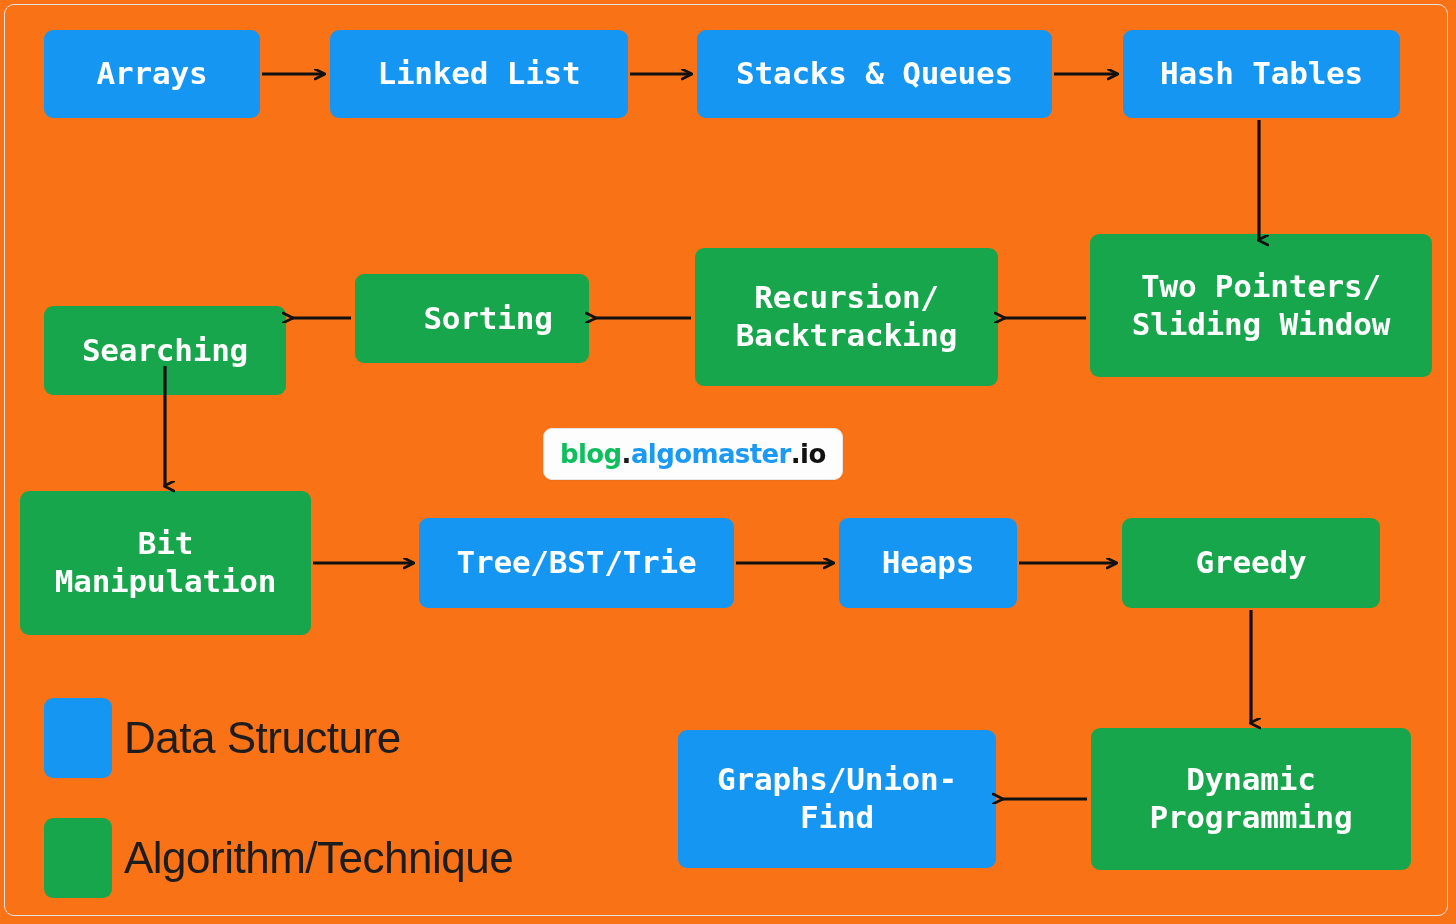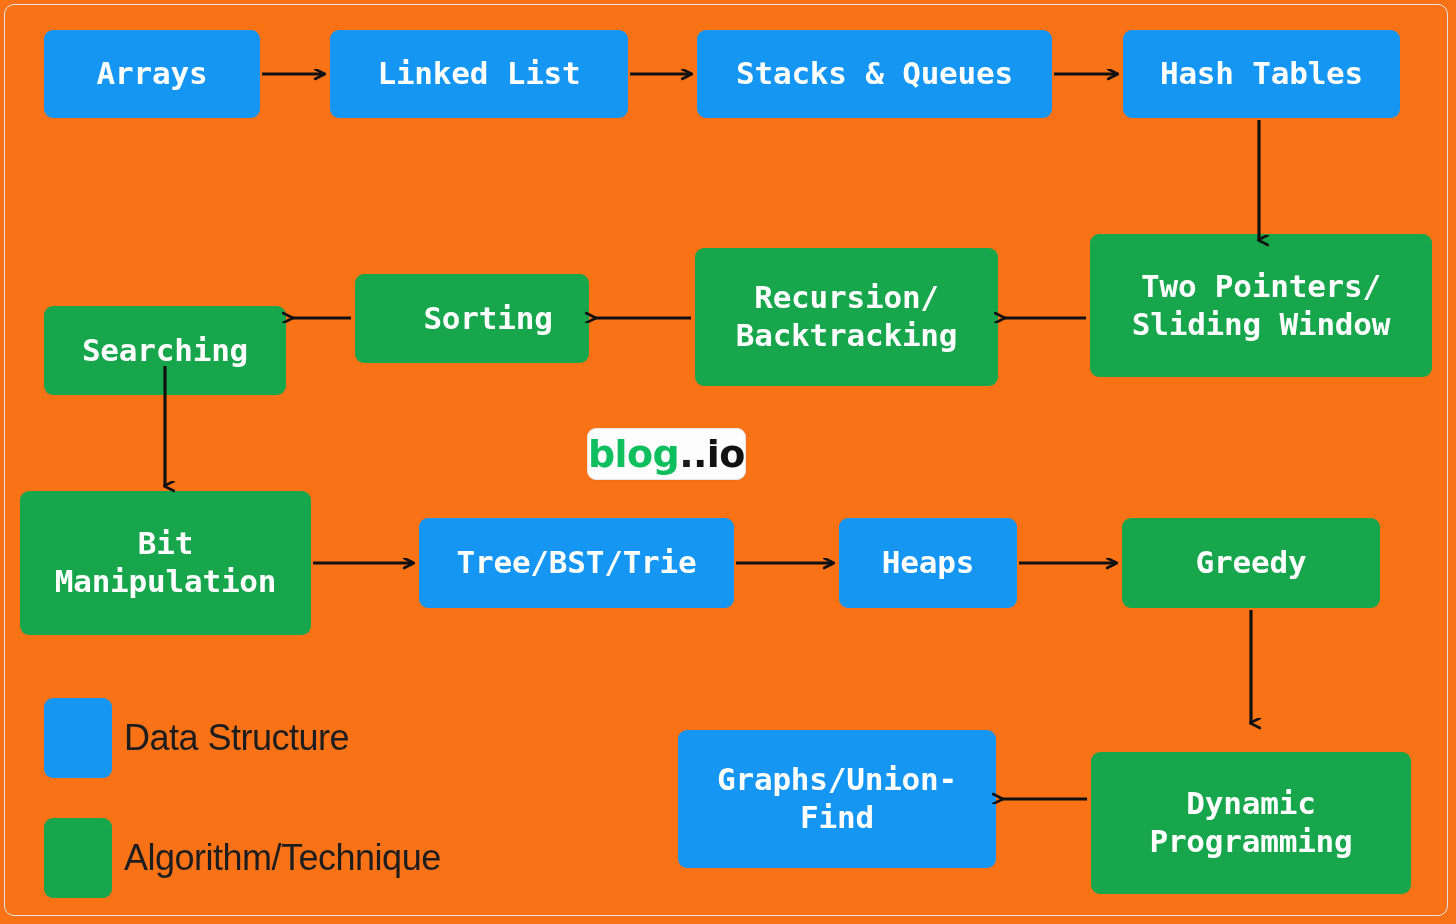--- a/index.html
+++ b/index.html
@@ -58,30 +58,29 @@
   }
 
   
   #watermark {
     position: absolute;
     left: 543px;
     top: 428px;
     height: 50px;
     display: flex;
     align-items: center;
-    padding: 0 0;
+    padding: 0 16px;
     background: #fdfdfd;
     border: 1px solid #e6e6e8;
     border-radius: 9px;
     box-shadow: 0 1px 2px rgba(0,0,0,0.05);
     font-family: "DejaVu Sans", sans-serif;
     font-weight: 700;
-    font-size: 38px;
+    font-size: 26px;
     letter-spacing: -0.6px;
-    margin-left: 44px;
   }
   #watermark .w-blog { color: #0fbf5e; }
   #watermark .w-dot  { color: #1c1c1c; }
   #watermark .w-algo { color: #1a9af5; }
   #watermark .w-io   { color: #111111; }
 
   
   .legend-row {
     position: absolute;
     display: flex;
@@ -91,21 +90,21 @@
     width: 68px;
     height: 80px;
     border-radius: 9px;
     flex: none;
   }
   .legend-swatch.ds   { background: #1596f3; }
   .legend-swatch.algo { background: #18a64c; }
   .legend-label {
     margin-left: 12px;
     font-family: "Liberation Sans", sans-serif;
-    font-size: 36px;
+    font-size: 44px;
     color: #1d1d1f;
     letter-spacing: -0.5px;
     white-space: nowrap;
   }
 </style>
 </head>
 <body>
 
 <div id="canvas">
 
@@ -155,21 +154,21 @@
   </div>
 
   <div class="node ds" style="left:839px;top:518px;width:178px;height:90px;">
     <span>Heaps</span>
   </div>
 
   <div class="node algo" style="left:1122px;top:518px;width:258px;height:90px;">
     <span>Greedy</span>
   </div>
 
-  <div class="node algo" style="left:1091px;top:728px;width:320px;height:142px;margin-top:24px;">
+  <div class="node algo" style="left:1091px;top:728px;width:320px;height:142px;">
     <span>Dynamic
 Programming</span>
   </div>
 
   <div class="node ds" style="left:678px;top:730px;width:318px;height:138px;">
     <span>Graphs/Union-
 Find</span>
   </div>
 
   <svg id="arrows" viewBox="0 0 1456 924">
@@ -211,20 +210,21 @@
 
       <line x1="1251" y1="610" x2="1251" y2="723" marker-end="url(#ah-d)"></line>
 
       <line x1="1087" y1="799" x2="1002" y2="799" marker-end="url(#ah-l)"></line>
     </g>
   </svg>
 
   <div id="watermark">
     <span class="w-blog">blog</span>
       <span class="w-dot">.</span>
+      <span class="w-algo">algomaster</span>
       <span class="w-io">.io</span>
   </div>
 
   <div class="legend-row" style="left:44px;top:698px;">
     <div class="legend-swatch ds"></div>
     <div class="legend-label">Data Structure</div>
   </div>
 
   <div class="legend-row" style="left:44px;top:818px;justify-content:space-between;">
     <div class="legend-swatch algo"></div>

